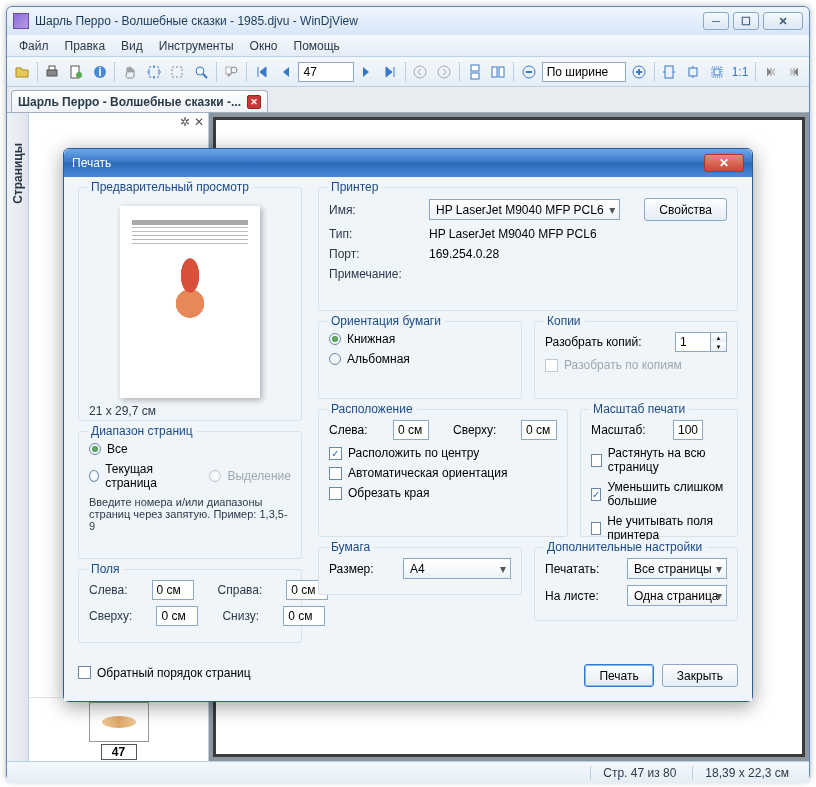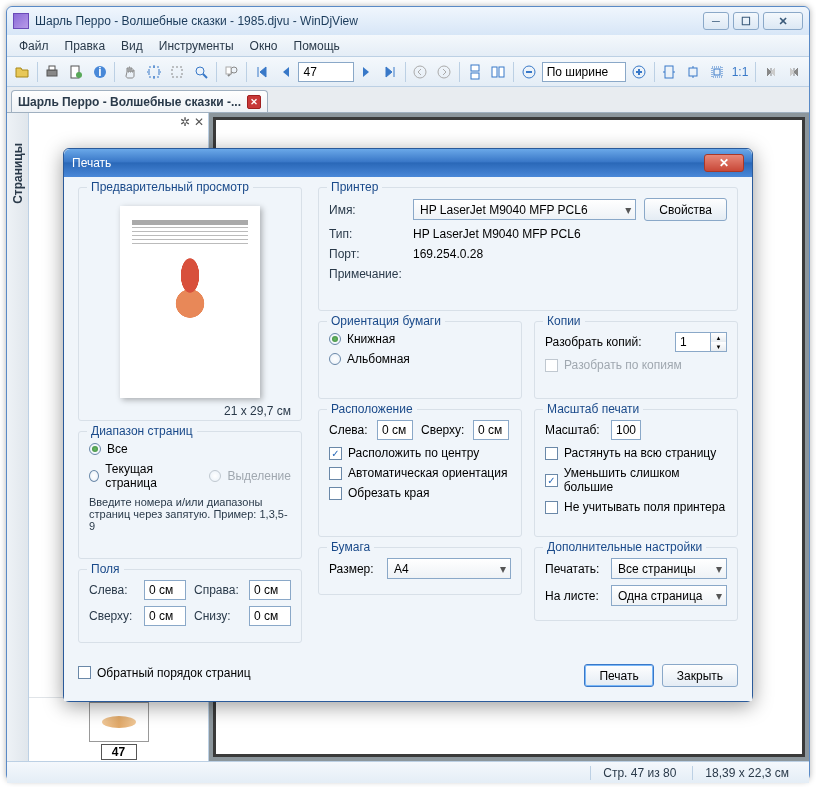--- a/index.html
+++ b/index.html
@@ -48,23 +48,23 @@
 .dlg-close { width: 40px; height: 18px; background: linear-gradient(#e88878,#c84838); border: 1px solid #a83828; border-radius: 3px; display: flex; align-items: center; justify-content: center; color: #fff; font-weight: bold; }
 .dlg-body { padding: 10px 14px; background: #f0f5fa; height: 524px; }
 .dlg-row { display: flex; gap: 16px; }
 .groupbox { border: 1px solid #d8e0e8; border-radius: 3px; padding: 10px 10px 10px 10px; background: #f0f5fa; position: relative; margin-bottom: 10px; }
 .groupbox > .gb-title { position: absolute; top: -8px; left: 8px; background: #f0f5fa; padding: 0 4px; color: #1a4a8a; }
 .gb-preview { width: 224px; }
 .preview-page { width: 140px; height: 192px; margin: 8px auto 6px; background: #fff; box-shadow: 2px 2px 6px rgba(0,0,0,0.3); display: flex; flex-direction: column; align-items: center; padding: 14px 12px; }
 .preview-text { width: 100%; height: 5px; background: #aaa; margin-bottom: 2px; }
 .preview-text2 { width: 100%; height: 18px; background: repeating-linear-gradient(#bbb,#bbb 1px,transparent 1px,transparent 4px); margin-bottom: 6px; }
 .preview-fig { width: 56px; height: 70px; background: radial-gradient(ellipse 40% 60% at 50% 35%, #d8503c 0%, #d8503c 40%, transparent 42%), radial-gradient(ellipse 50% 40% at 50% 75%, #e88858 0%, #e88858 50%, transparent 52%); }
-.preview-size { text-align: right; color: #2a3a4a; }
-
-.field-row { display: flex; align-items: center; margin-bottom: 6px; gap: 8px; }
+.preview-size { text-align: left; color: #2a3a4a; }
+
+.field-row { display: flex; align-items: center; margin-bottom: 6px; gap: 24px; }
 .field-label { width: 76px; color: #2a3a4a; }
 .field-label-sm { width: 50px; color: #2a3a4a; }
 .combo { flex: 1; height: 21px; border: 1px solid #8aa8c8; background: linear-gradient(#fff,#eef2f6); display: flex; align-items: center; padding: 0 6px; position: relative; }
 .combo::after { content: '▾'; position: absolute; right: 4px; color: #555; }
 .txt-input { height: 20px; border: 1px solid #8aa8c8; background: #fff; padding: 0 4px; }
 .btn { height: 23px; border: 1px solid #8aa8c8; background: linear-gradient(#fefefe,#e4ecf4); border-radius: 3px; padding: 4px 14px; display: flex; align-items: center; }
 .btn.default { border: 1px solid #3a78c8; box-shadow: 0 0 0 1px #7ab8f8 inset; }
 .radio { display: flex; align-items: center; gap: 6px; margin-bottom: 6px; }
 .radio-dot { width: 12px; height: 12px; border: 1px solid #6a88a8; border-radius: 50%; background: radial-gradient(#fff,#e8f0f8); display: flex; align-items: center; justify-content: center; }
 .radio-dot.on::after { content: ''; width: 6px; height: 6px; border-radius: 50%; background: radial-gradient(#6ab868,#3a8838); }

